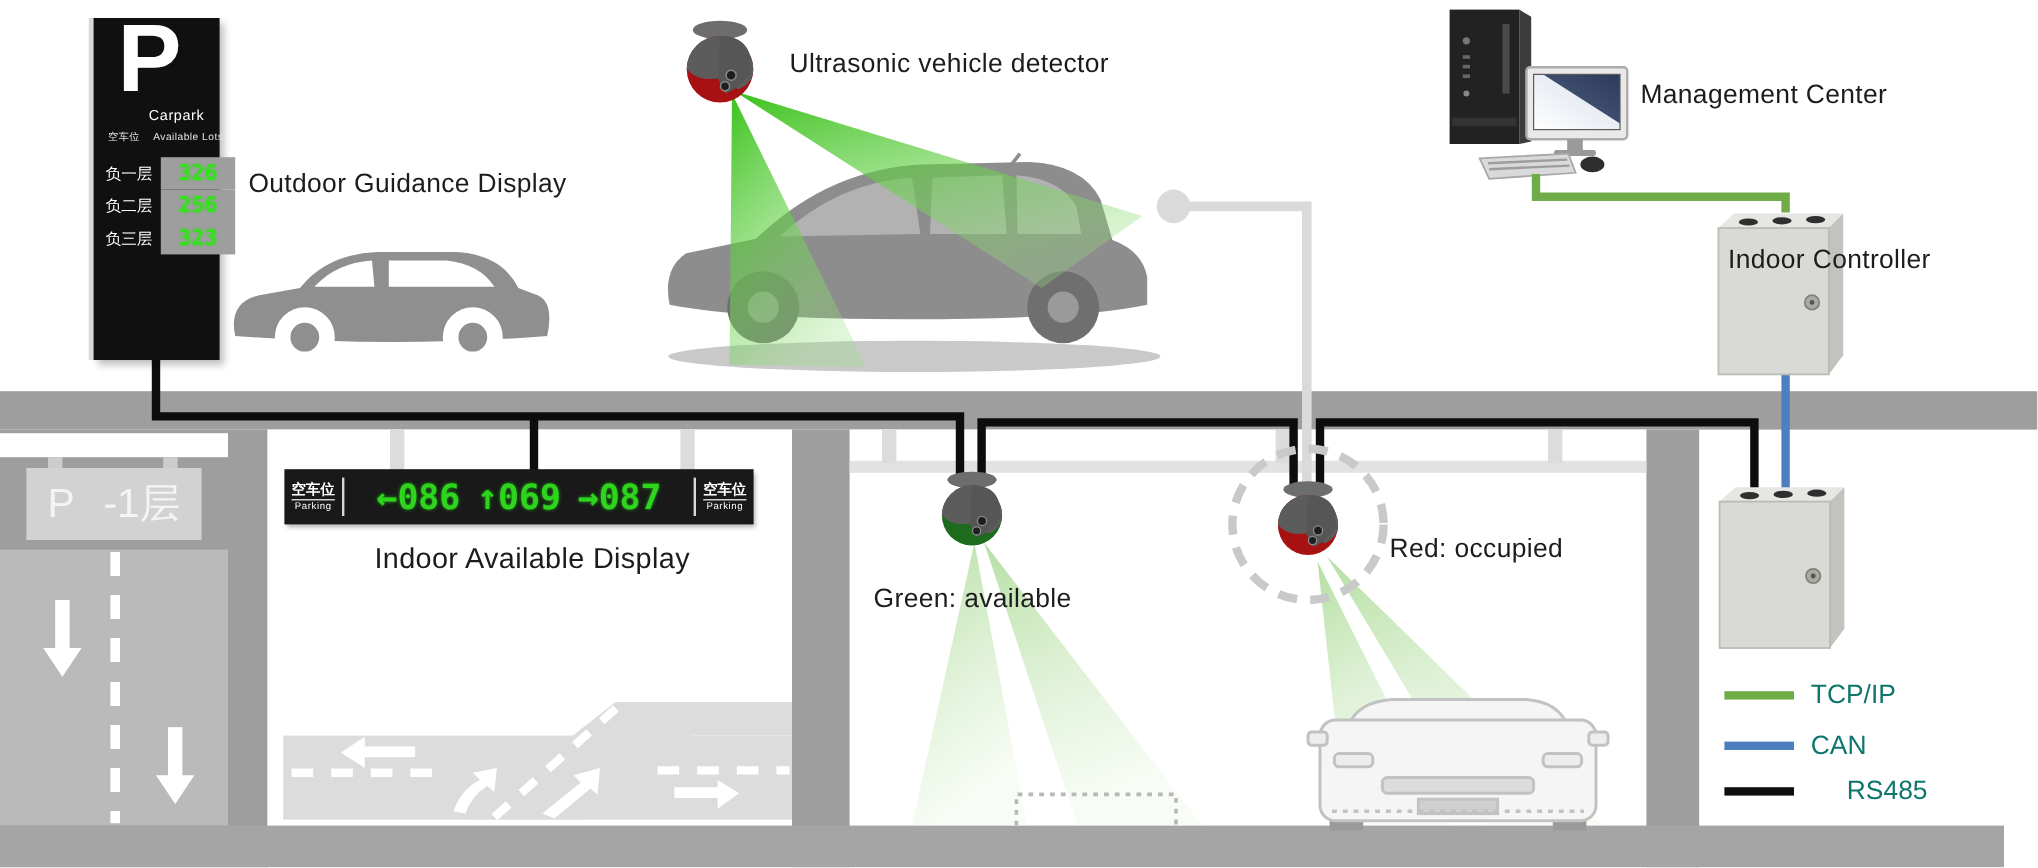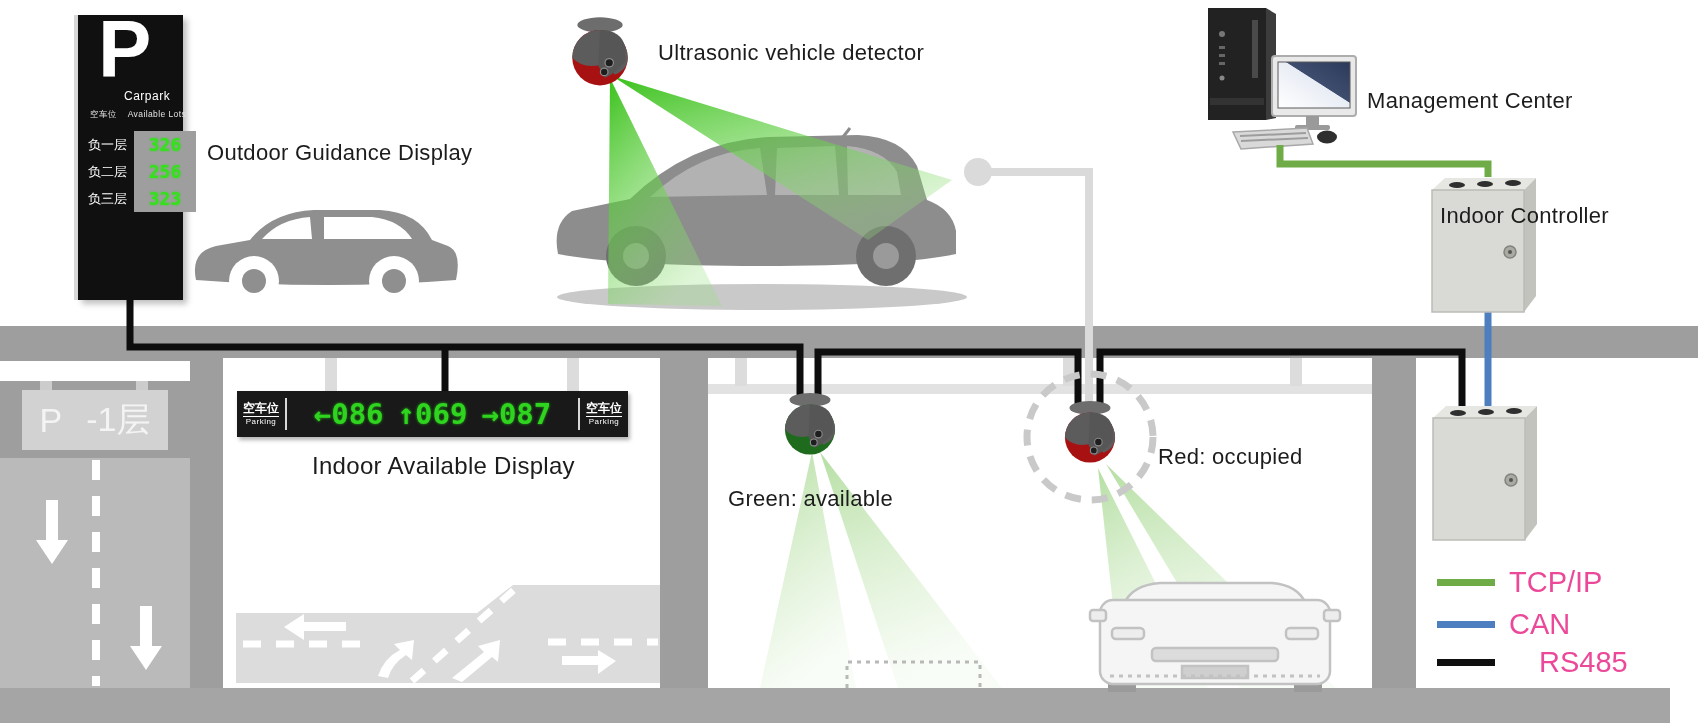--- a/index.html
+++ b/index.html
@@ -47,21 +47,21 @@
   .ledrow{flex:1;display:flex;justify-content:center;gap:14px;
           font-family:"DejaVu Sans Mono",monospace;font-weight:bold;font-size:29px;
           color:#2fd41f;text-shadow:0 0 3px rgba(35,210,20,.8);white-space:nowrap;}
   .grp{display:flex;align-items:center;}
   
   .leg-row{position:absolute;left:1437px;display:flex;align-items:center;gap:14px;z-index:6;}
   .sw{width:58px;height:7px;}
   .sw-green{background:#6fac47;}
   .sw-blue{background:#4d7ebf;}
   .sw-black{background:#0f0f0f;}
-  .leg-row span{font-size:29px;color:#ec4899;}
+  .leg-row span{font-size:22px;color:#0f766e;}
   svg.layer{position:absolute;left:0;top:0;z-index:4;pointer-events:none;}
 </style>
 </head>
 <body>
 
 <div id="stage">
 
   <div class="abs ceiling"></div>
   <div class="abs leftzone"></div>
   <div class="abs whiteband"></div>
@@ -309,21 +309,21 @@
     </div>
     <div class="vdiv"></div>
     <div class="cap">
       <span class="cn">空车位</span>
       <span class="en">Parking</span>
     </div>
   </div>
 
   <div class="lbl" style="left:207px;top:140px;">Outdoor Guidance Display</div>
   <div class="lbl" style="left:658px;top:40px;">Ultrasonic vehicle detector</div>
-  <div class="lbl" style="left:1367px;top:66px;margin-top:22px;">Management Center</div>
+  <div class="lbl" style="left:1367px;top:66px;">Management Center</div>
   <div class="lbl" style="left:1440px;top:203px;">Indoor Controller</div>
   <div class="lbl" style="left:312px;top:452px;font-size:24px;">Indoor Available Display</div>
   <div class="lbl" style="left:728px;top:486px;">Green: available</div>
   <div class="lbl" style="left:1158px;top:444px;">Red: occupied</div>
 
   <div class="leg-row" style="top:566px;">
     <div class="sw sw-green"></div>
     <span>TCP/IP</span>
   </div>
   <div class="leg-row" style="top:608px;">

